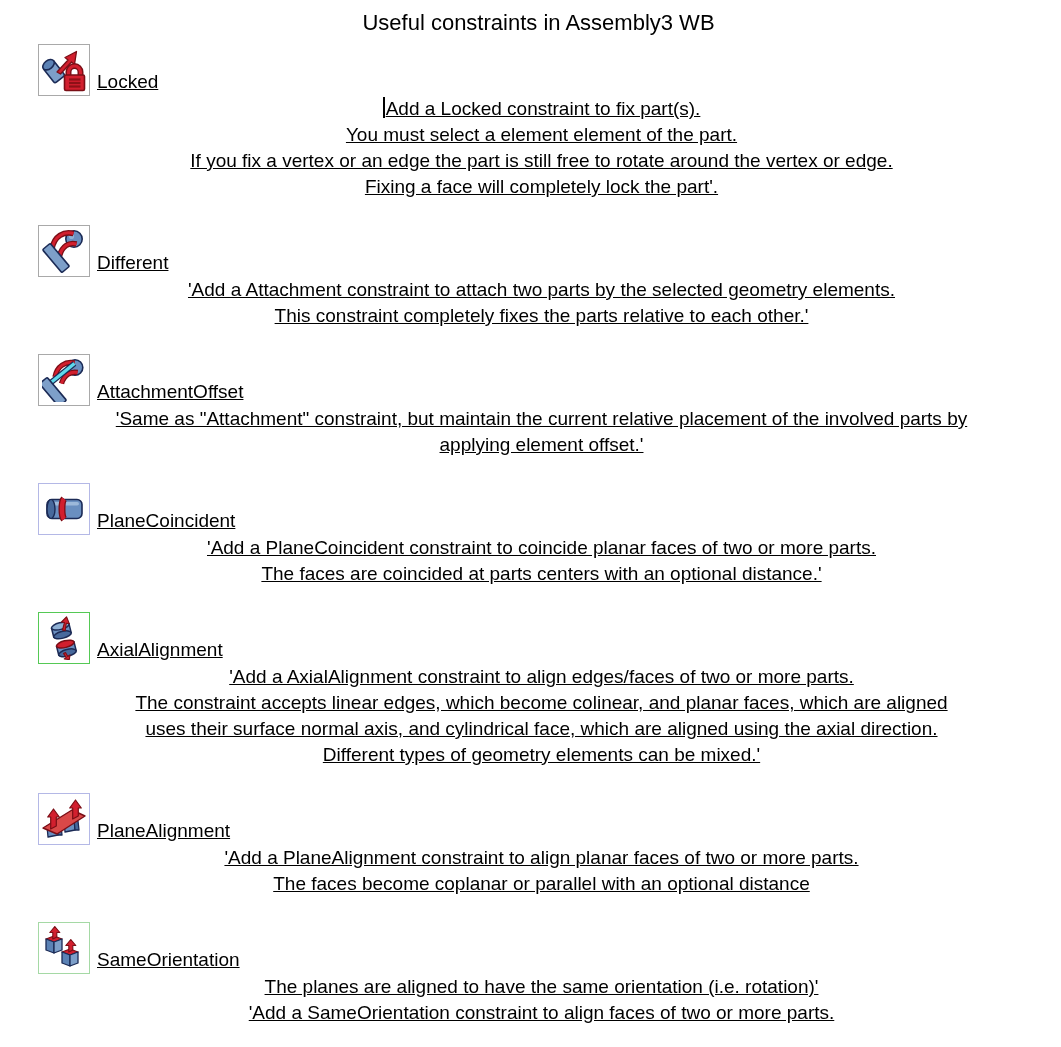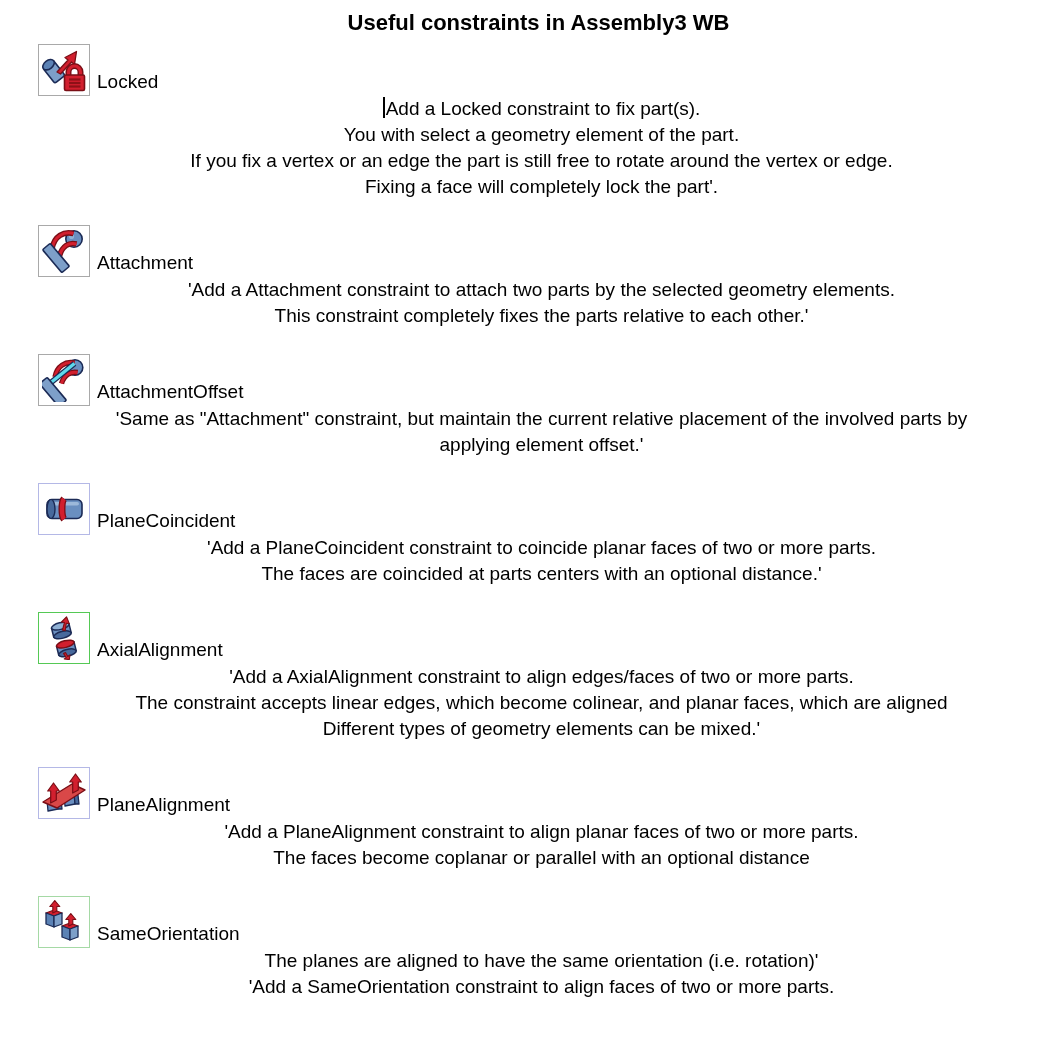--- a/index.html
+++ b/index.html
@@ -2,23 +2,23 @@
 <html><head>
 <meta charset="utf-8">
 <style>
   html, body { margin:0; padding:0; }
   body {
     width:1061px; height:1047px; background:#ffffff; overflow:hidden;
     font-family:"Liberation Sans", sans-serif; color:#000000;
   }
   .title {
     margin:10px 0 0 0; text-align:center;
-    font-size:22px; line-height:26px; font-weight:bold;padding-left:16px;
-  }
-  .sections { padding:0 16px 0 38px; }
+    font-size:22px; line-height:26px; font-weight:normal;padding-left:16px;
+  }
+  .sections { padding:0 16px 0 38px;text-decoration:underline; }
   .constraint { margin-top:25px; }
   .constraint.first { margin-top:8px; }
   .head { display:flex; align-items:flex-end; gap:7px; height:52px; }
   .iconbox {
     width:52px; height:52px; box-sizing:border-box; flex:0 0 auto;
     border:1px solid #a9a9a9; background:#ffffff;
     display:flex; align-items:center; justify-content:center;
   }
   .cname { font-size:19px; line-height:22px; padding-bottom:3px; }
   .desc { font-size:19px; line-height:26px;text-align:center; }
@@ -52,42 +52,42 @@
               <line x1="27" y1="31.5" x2="38.5" y2="31.5"></line>
               <line x1="27" y1="35" x2="38.5" y2="35"></line>
               <line x1="27" y1="38.5" x2="38.5" y2="38.5"></line>
             </g>
           </svg>
         </span>
         <span class="cname">Locked</span>
       </div>
       <div class="desc">
         <div class="line"><span class="caret"></span><span>Add a Locked constraint to fix part(s).</span></div>
-        <div class="line">You with select a geometry element of the part.</div>
+        <div class="line">You must select a element element of the part.</div>
         <div class="line">If you fix a vertex or an edge the part is still free to rotate around the vertex or edge.</div>
         <div class="line">Fixing a face will completely lock the part'.</div>
       </div>
     </section>
 
     <section class="constraint">
       <div class="head">
         <span class="iconbox" style="border-color: rgb(169, 169, 169);">
           <svg width="44" height="44" viewBox="0 0 44 44">
             <circle cx="32" cy="10" r="8.2" fill="#6a8fc0" stroke="#1b2a55" stroke-width="1.6"></circle>
             <circle cx="29.5" cy="7.5" r="2.6" fill="#8fb0d4"></circle>
             <path d="M10 20 C 12 7, 22 2, 31.5 4.5" fill="none" stroke="#7a0e16" stroke-width="5.6"></path>
             <path d="M10 20 C 12 7, 22 2, 31.5 4.5" fill="none" stroke="#d21f2e" stroke-width="3"></path>
             <path d="M17.5 27 C 20 17, 27 13, 34.5 15" fill="none" stroke="#7a0e16" stroke-width="5.6"></path>
             <path d="M17.5 27 C 20 17, 27 13, 34.5 15" fill="none" stroke="#d21f2e" stroke-width="3"></path>
             <g transform="rotate(50 14 29)">
               <rect x="-1" y="24" width="30" height="10" rx="1.5" fill="#7d9fc9" stroke="#1b2a55" stroke-width="1.6"></rect>
             </g>
           </svg>
         </span>
-        <span class="cname">Attachment</span>
+        <span class="cname">Different</span>
       </div>
       <div class="desc">
         <div class="line">'Add a Attachment constraint to attach two parts by the selected geometry elements.</div>
         <div class="line">This constraint completely fixes the parts relative to each other.'</div>
       </div>
     </section>
 
     <section class="constraint">
       <div class="head">
         <span class="iconbox" style="border-color: rgb(169, 169, 169);">
@@ -148,20 +148,21 @@
             </g>
             <path d="M20.5 14 L22.5 6.5 L19.5 6 L24.5 0.8 L27.3 7.6 L24.3 7.2 L23.2 14.6 Z" fill="#d21f2e" stroke="#7a0e16" stroke-width="1.1" stroke-linejoin="round"></path>
             <path d="M23.5 36.5 L25.8 40.5 L28 39 L27.3 43.6 L22.2 43 L24.2 41.6 L21.5 37.4 Z" fill="#d21f2e" stroke="#7a0e16" stroke-width="1.1" stroke-linejoin="round"></path>
           </svg>
         </span>
         <span class="cname">AxialAlignment</span>
       </div>
       <div class="desc">
         <div class="line">'Add a AxialAlignment constraint to align edges/faces of two or more parts.</div>
         <div class="line">The constraint accepts linear edges, which become colinear, and planar faces, which are aligned</div>
+        <div class="line">uses their surface normal axis, and cylindrical face, which are aligned using the axial direction.</div>
         <div class="line">Different types of geometry elements can be mixed.'</div>
       </div>
     </section>
 
     <section class="constraint">
       <div class="head">
         <span class="iconbox" style="border-color: rgb(180, 184, 230);">
           <svg width="44" height="44" viewBox="0 0 44 44">
             <g stroke="#1b2a55" stroke-width="1.3" stroke-linejoin="round">
               <polygon points="5,29 15,27 16,38 6,40" fill="#6a8fc0"></polygon>

